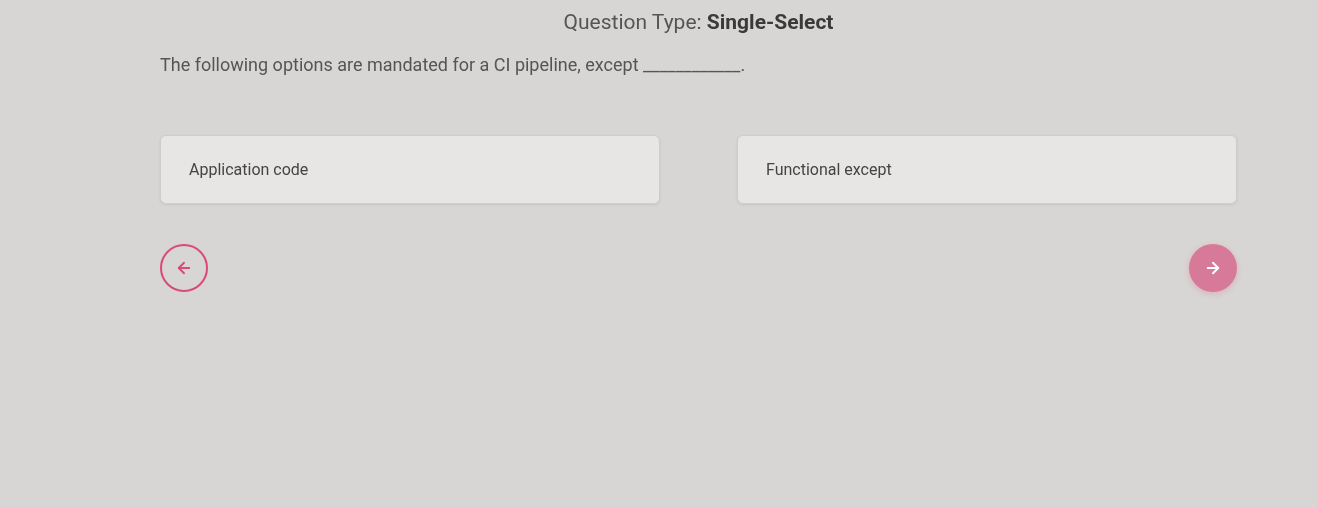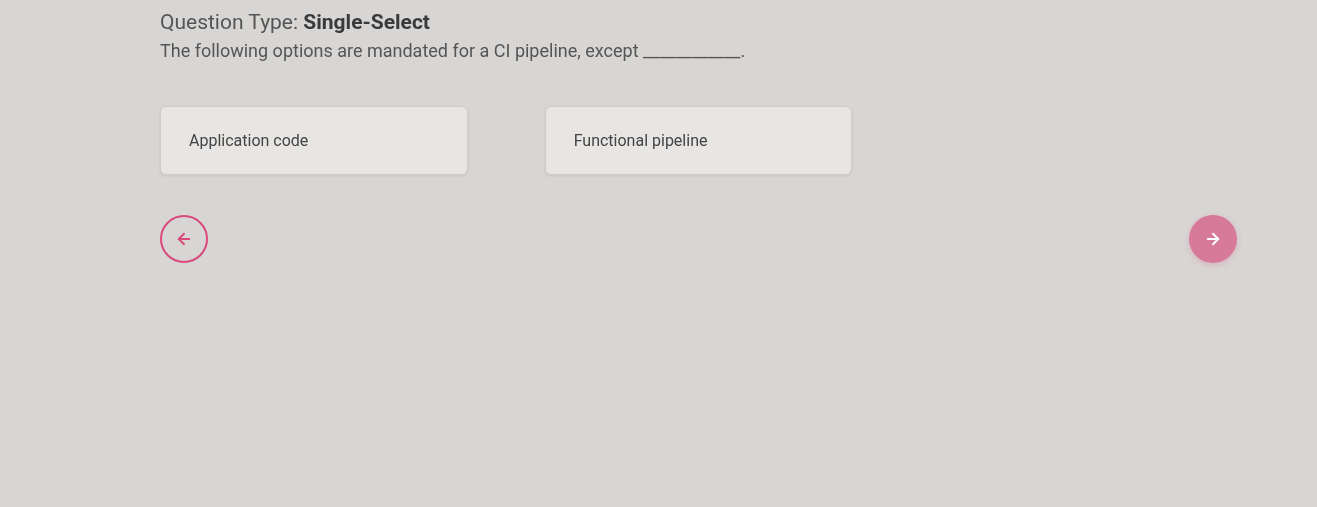--- a/index.html
+++ b/index.html
@@ -13,35 +13,36 @@
       width: 1317px;
       height: 507px;
       padding: 10px 80px 10px 160px;
       color: #3a3a3a;
       position: relative;
     }
     .question-type-line {
       font-size: 21px;
       color: #555;
       font-weight: 400;
-      margin-bottom: 6px;
+      margin-bottom: 20px;
+      text-align: center;
     }
     .question-type-value {
       font-weight: 700;
       color: #3a3a3a;
     }
     .question-prompt {
       font-size: 18px;
       color: #555;
       font-weight: 400;
-      margin-bottom: 45px;
+      margin-bottom: 60px;
     }
     .options-grid {
       display: grid;
-      grid-template-columns: 1fr 1fr 1fr;
+      grid-template-columns: 1fr 1fr;
       gap: 35px 77px;
       margin-bottom: 40px;
     }
     .option-card {
       background: #e8e6e4;
       border: 1px solid #cfcdcb;
       border-radius: 6px;
       padding: 24px 28px;
       font-size: 16px;
       color: #444;
@@ -88,21 +89,21 @@
   <span>Question Type: </span><span class="question-type-value">Single-Select</span>
 </div>
 
 <div class="question-prompt">The following options are mandated for a CI pipeline, except ____________.</div>
 
 <div class="options-grid">
   <button class="option-card">
     <span>Application code</span>
   </button>
   <button class="option-card">
-    <span>Functional pipeline</span>
+    <span>Functional except</span>
   </button>
 </div>
 
 <div class="nav-row">
   <button class="nav-btn nav-prev">
     <svg class="arrow-svg" viewBox="0 0 24 24" fill="none" stroke="currentColor" stroke-width="2.5" stroke-linecap="round" stroke-linejoin="round">
       <line x1="19" y1="12" x2="5" y2="12"></line>
       <polyline points="12 19 5 12 12 5"></polyline>
     </svg>
   </button>

